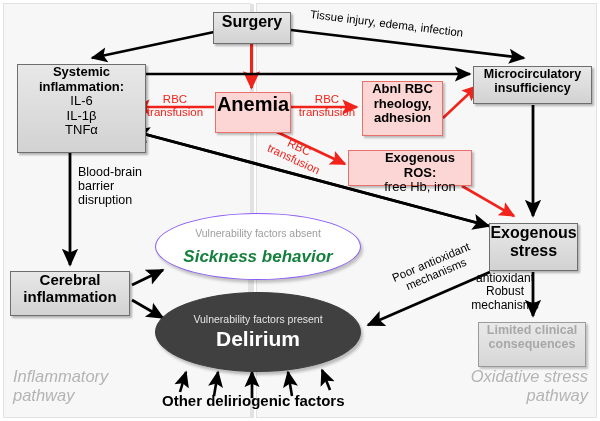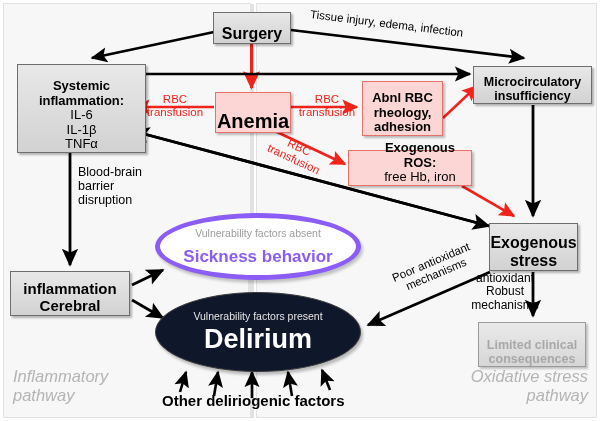--- a/index.html
+++ b/index.html
@@ -32,21 +32,21 @@
     width: 600px; height: 421px;
     overflow: visible;
   }
 
   .node {
     position: absolute;
     box-sizing: border-box;
     display: flex;
     flex-direction: column;
     align-items: center;
-    justify-content: flex-end;
+    justify-content: flex-start;
     text-align: center;
     line-height: 1.12;
   }
   .gray-box {
     background: linear-gradient(to bottom, #e8e8e8 0%, #dcdcdc 55%, #d2d2d2 100%);
     border: 1px solid #6e6e6e;
     box-shadow: 2px 2px 2px rgba(0,0,0,0.28);
     color: #000;
   }
   .pink-box {
@@ -68,33 +68,33 @@
     box-sizing: border-box;
     border-radius: 50%;
     display: flex;
     flex-direction: column;
     align-items: center;
     justify-content: center;
     text-align: center;
   }
   #node-sickness {
     background: #ffffff;
-    border: 5px solid #8b5cf6;
+    border: 1px solid #8b5cf6;
     box-shadow: 2px 3px 3px rgba(0,0,0,0.22);
   }
   #node-delirium {
-    background: #0f172a;
+    background: #404040;
     border: 1px solid #3c3c3c;
     box-shadow: 2px 3px 3px rgba(0,0,0,0.25);
     color: #fff;
   }
   .ell-sub { font-size: 10.5px; color: #9d9d9d; }
   #node-delirium .ell-sub { color: #e4e4e4; }
-  .ell-main-white { font-size: 17px; font-weight: bold; color: #8b5cf6; margin-top: 8px; }
-  .ell-main-dark  { font-size: 27px; font-weight: bold; color: #fff; margin-top: 2px; }
+  .ell-main-white { font-size: 17px; font-weight: bold; color: #15803d; margin-top: 8px; font-style: italic; }
+  .ell-main-dark  { font-size: 21px; font-weight: bold; color: #fff; margin-top: 2px; }
 
   .lbl {
     position: absolute;
     color: #000;
     white-space: nowrap;
     line-height: 1.12;
   }
   .lbl-red { color: #f1231b; }
   .lbl-center { text-align: center; }
   .pathway {
@@ -202,22 +202,22 @@
     <span class="bold">Exogenous ROS:</span>
     <span>free Hb, iron</span>
   </div>
 
   <div class="node gray-box" id="node-oxidative" style="left:489px; top:223px; width:89px; height:48px; font-size:16px;">
     <span class="bold">Exogenous</span>
     <span class="bold">stress</span>
   </div>
 
   <div class="node gray-box" id="node-cerebral" style="left:10px; top:271px; width:120px; height:45px; font-size:15px;">
+    <span class="bold">Cerebral</span>
     <span class="bold">inflammation</span>
-    <span class="bold">Cerebral</span>
   </div>
 
   <div class="node muted-box" id="node-limited" style="left:478px; top:322px; width:108px; height:45px; font-size:12.5px;">
     <span class="bold">Limited clinical</span>
     <span class="bold">consequences</span>
   </div>
 
   <div class="ellipse" id="node-sickness" style="left:155px; top:213px; width:206px; height:67px;">
     <span class="ell-sub">Vulnerability factors absent</span>
     <span class="ell-main-white">Sickness behavior</span>

